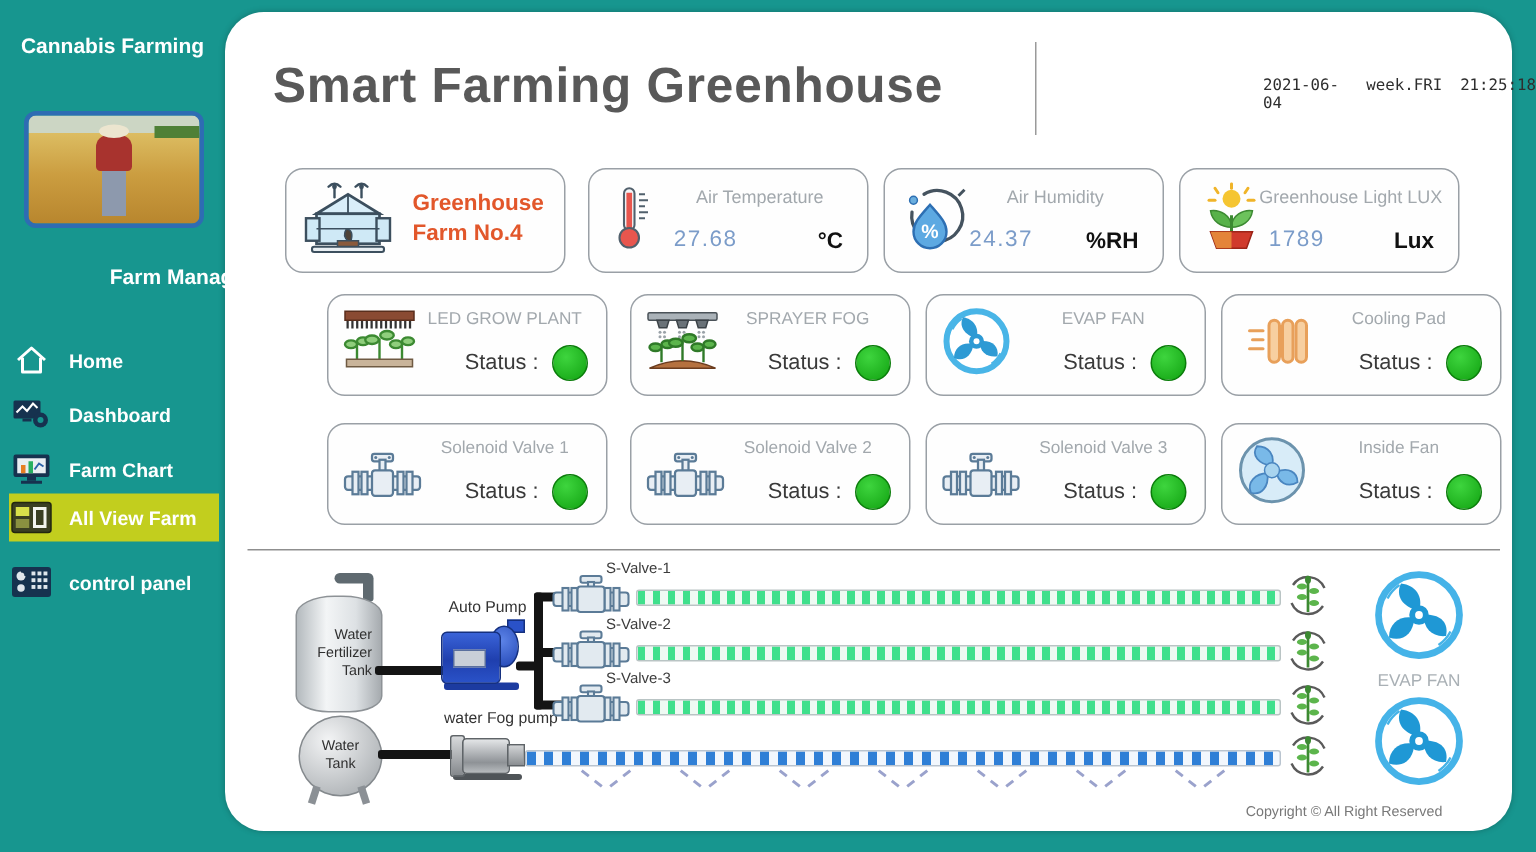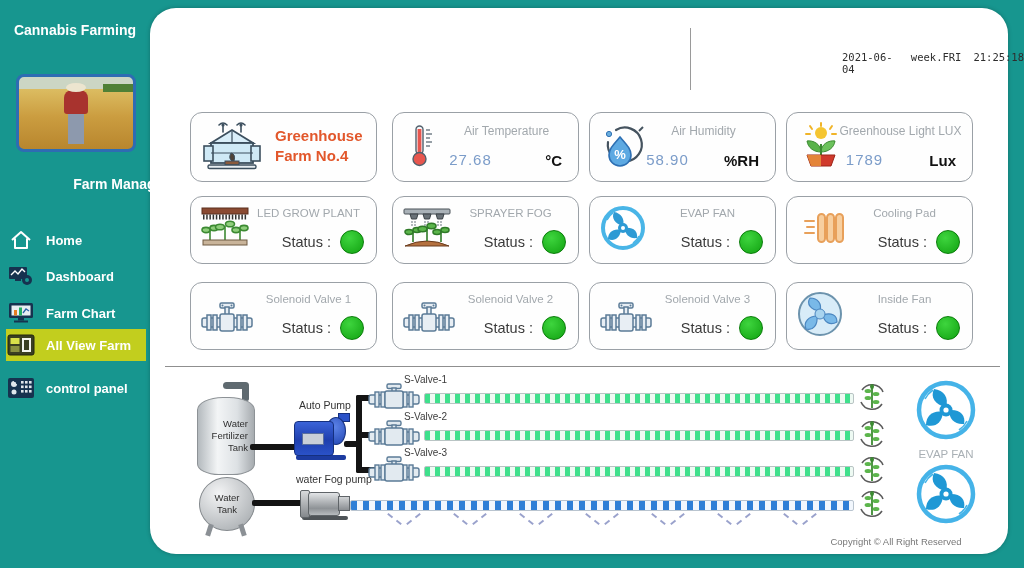--- a/index.html
+++ b/index.html
@@ -33,21 +33,21 @@
            letter-spacing:.5px;}
   .h-div{position:absolute;left:690px;top:28px;width:1px;height:62px;background:#9a9a9a;}
   .h-tag{position:absolute;left:704px;top:42px;font-size:13.5px;font-weight:bold;color:#4d4d4d;
          line-height:1.3;}
   .h-dt{position:absolute;left:842px;top:51px;font-family:"DejaVu Sans Mono",monospace;
         font-size:10.5px;color:#2e2e2e;display:flex;gap:12px;}
 
   
   .card{position:absolute;width:187px;background:#fefefe;border:1.5px solid #9aa0a6;
         border-radius:12px;box-sizing:border-box;}
-  .card.r1{height:70px;} .card.r23{height:68px;}
+  .card.r1{height:70px;} .card.r23{height:68px;margin-left:28px;}
   .farm-name{position:absolute;left:84px;top:13px;font-size:15px;font-weight:bold;color:#e2572b;
              line-height:1.35;}
   .s-label{position:absolute;left:48px;right:6px;top:11px;text-align:center;font-size:12px;color:#a2a8ad;}
   .s-value{position:absolute;left:40px;right:70px;bottom:13px;text-align:center;font-size:15px;
            color:#7b9cc9;letter-spacing:1px;}
   .s-unit{position:absolute;right:16px;bottom:12px;font-size:15px;font-weight:bold;color:#111;}
   .d-label{position:absolute;left:58px;right:8px;top:10px;text-align:center;font-size:11.5px;color:#a2a8ad;}
   .d-status{position:absolute;right:12px;bottom:9px;display:flex;align-items:center;gap:9px;}
   .d-status .txt{font-size:14.5px;color:#3a3a3a;}
   .led{width:22px;height:22px;border-radius:50%;border:1px solid #0a7d0a;
@@ -176,20 +176,21 @@
             <rect x="22" y="9.5" width="2.6" height="2.6"></rect>
             <rect x="14" y="14" width="2.6" height="2.6"></rect>
             <rect x="18" y="14" width="2.6" height="2.6"></rect>
             <rect x="22" y="14" width="2.6" height="2.6"></rect>
           </g>
         </svg>
     </span>
     <span>control panel</span>
   </div>
 
+  <div class="h-title">Smart Farming Greenhouse</div>
   <div class="h-div"></div>
   <div class="h-tag">
   </div>
   <div class="h-dt">
     <span>2021-06-04</span>
     <span>week.FRI</span>
     <span>21:25:18</span>
   </div>
 
   <div class="card r1" style="left:190px;top:112px;">
@@ -244,21 +245,21 @@
     <span class="icon" style="left:12px;">
       <svg width="46" height="46" viewBox="0 0 46 46">
         <path d="M14 8 A17 17 0 1 1 6 20" fill="none" stroke="#45535f" stroke-width="2.2" stroke-linecap="round"></path>
         <line x1="37" y1="9" x2="41" y2="5" stroke="#45535f" stroke-width="2"></line>
         <circle cx="7" cy="12" r="2.6" fill="#6aaede" stroke="#2d6fb3"></circle>
         <path d="M18 15 C25 23 29 27 29 33 a11 11 0 0 1 -22 0 C7 27 11 23 18 15 Z" fill="#5da9e2" stroke="#2d6fb3" stroke-width="1.6"></path>
         <text x="18" y="37" font-size="13" font-weight="bold" fill="#ffffff" text-anchor="middle" font-family="Liberation Sans,sans-serif">%</text>
       </svg>
     </span>
     <div class="s-label">Air Humidity</div>
-    <div class="s-value">58.90</div>
+    <div class="s-value">24.37</div>
     <div class="s-unit">%RH</div>
   </div>
 
   <div class="card r1" style="left:786px;top:112px;">
     <span class="icon" style="left:12px;">
       <svg width="44" height="46" viewBox="0 0 44 46">
         <g stroke="#f0b429" stroke-width="2" stroke-linecap="round">
             <line x1="22" y1="1" x2="22" y2="4"></line>
             <line x1="11" y1="4" x2="13" y2="7"></line>
             <line x1="33" y1="4" x2="31" y2="7"></line>

